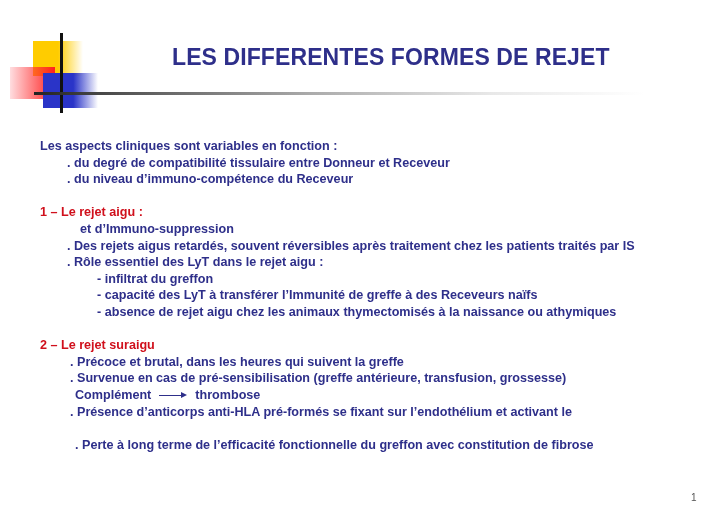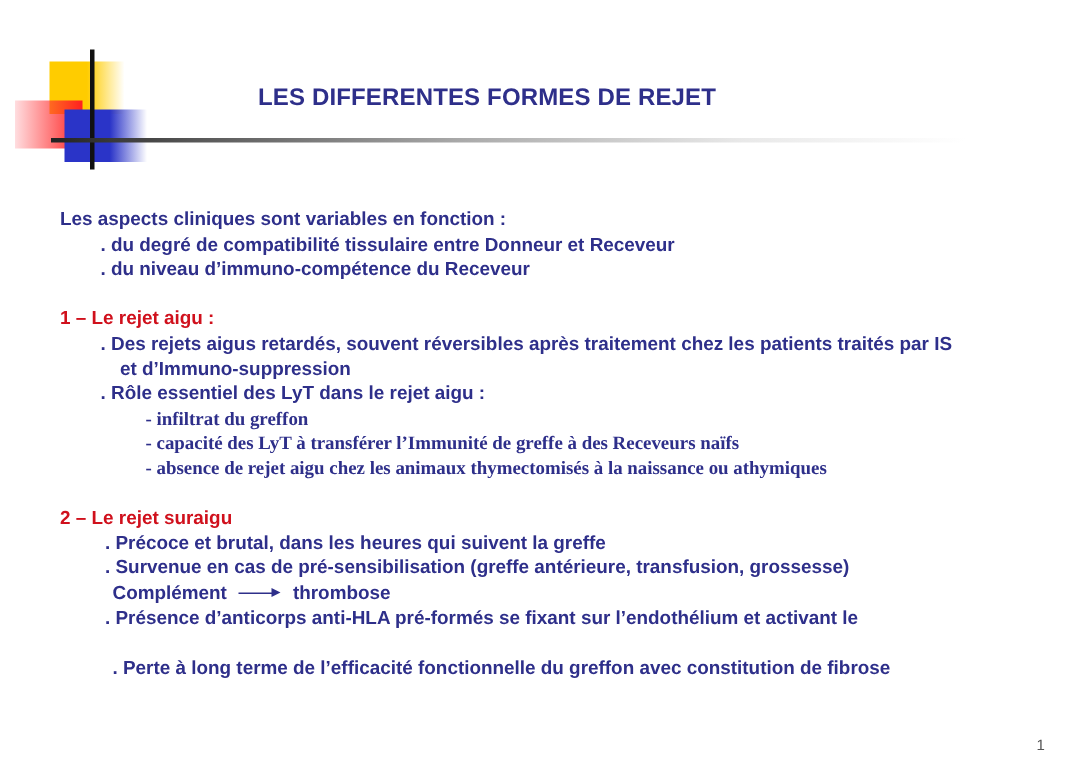--- a/index.html
+++ b/index.html
@@ -24,32 +24,32 @@
     .sq-blue {
       position: absolute; left: 43px; top: 73px; width: 55px; height: 35px;
       background: linear-gradient(to right, #2a34c8 0%, #2a34c8 55%, rgba(42,52,200,0) 100%);
     }
     .vline { position: absolute; left: 60px; top: 33px; width: 3px; height: 80px; background: #111; }
     .hline {
       position: absolute; left: 34px; top: 92px; width: 610px; height: 3px;
       background: linear-gradient(to right, #222 0%, #555 15%, #aaa 45%, #e8e8e8 75%, rgba(255,255,255,0) 100%);
     }
     .title {
-      position: absolute; left: 172px; top: 57px;
-      color: #2e2f8a; font-weight: bold; font-size: 16px; letter-spacing: 0.1px;
+      position: absolute; left: 172px; top: 44px;
+      color: #2e2f8a; font-weight: bold; font-size: 23px; letter-spacing: 0.1px;
     }
     .content {
       position: absolute; left: 40px; top: 138px; width: 680px;
       color: #2e2f8a; font-weight: bold; font-size: 12.6px; line-height: 16.6px;
     }
     .line { white-space: nowrap; }
     .red { color: #d0101c; }
     .ind1 { padding-left: 27px; }
     .ind1b { padding-left: 40px; }
-    .ind2 { padding-left: 57px; font-family: Liberation Serif, serif; }
+    .ind2 { padding-left: 57px; }
     .ind1c { padding-left: 30px; }
     .ind1d { padding-left: 35px; }
     .gap { height: 16.6px; }
     .arrow {
       display: inline-block; width: 30px; height: 10px; vertical-align: middle; margin: 0 6px 0 8px;
       position: relative;
     }
     .arrow::before {
       content: ""; position: absolute; left: 0; top: 4px; width: 24px; height: 1.3px; background: #2e2f8a;
     }
@@ -74,22 +74,22 @@
 
 <div class="title">LES DIFFERENTES FORMES DE REJET</div>
 
 <div class="content">
   <div class="line">Les aspects cliniques sont variables en fonction :</div>
   <div class="line ind1">. du degré de compatibilité tissulaire entre Donneur et Receveur</div>
   <div class="line ind1">. du niveau d’immuno-compétence du Receveur</div>
   <div class="gap"></div>
 
   <div class="line red">1 – Le rejet aigu :</div>
+  <div class="line ind1b">et d’Immuno-suppression</div>
   <div class="line ind1">. Des rejets aigus retardés, souvent réversibles après traitement chez les patients traités par IS</div>
-  <div class="line ind1b">et d’Immuno-suppression</div>
   <div class="line ind1">. Rôle essentiel des LyT dans le rejet aigu :</div>
   <div class="line ind2">- infiltrat du greffon</div>
   <div class="line ind2">- capacité des LyT à transférer l’Immunité de greffe à des Receveurs naïfs</div>
   <div class="line ind2">- absence de rejet  aigu chez les animaux thymectomisés à la naissance ou athymiques</div>
   <div class="gap"></div>
 
   <div class="line red">2 – Le rejet suraigu</div>
   <div class="line ind1c">. Précoce et brutal, dans les heures qui suivent la greffe</div>
   <div class="line ind1c">. Survenue en cas de pré-sensibilisation (greffe antérieure, transfusion, grossesse)</div>
   <div class="line ind1d">

